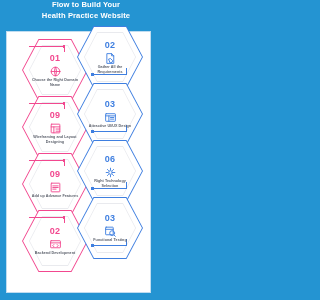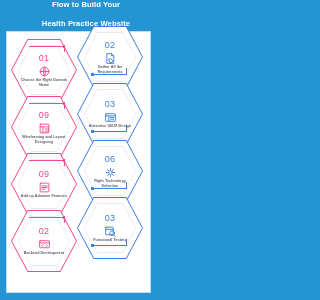--- a/index.html
+++ b/index.html
@@ -7,40 +7,40 @@
     width:157px;height:300px;overflow:hidden;
     background:#2494d2;
     font-family:"Liberation Sans", sans-serif;
     -webkit-font-smoothing:antialiased;
   }
   .poster{position:relative;width:157px;height:300px;box-sizing:border-box;}
 
   
   .header{
     height:29px;display:flex;flex-direction:column;
-    align-items:center;justify-content:space-between;
+    align-items:center;justify-content:flex-start;
     color:#ffffff;text-align:center;padding-left:15px;
   }
   .header .line{
     font-size:7.6px;font-weight:bold;letter-spacing:.1px;line-height:10.5px;
     white-space:nowrap;
   }
 
   
   .card{
     position:absolute;left:6px;top:31px;width:145px;height:262px;
     background:#ffffff;border:1px solid #bfdcf0;box-sizing:border-box;
   }
 
   
   .rows{position:absolute;left:0;top:0;width:145px;height:262px;}
   .row{position:relative;height:57px;}
 
   .hexwrap{position:absolute;width:66px;height:62px;}
-  .hexwrap.left{left:4px;}
+  .hexwrap.left{left:15px;}
   .hexwrap.right{left:70px;}
 
   
   .hex-outer{
     position:absolute;inset:0;
     clip-path:polygon(25% 0%,75% 0%,100% 50%,75% 100%,25% 100%,0% 50%);
   }
   .hex-outer.pink{background:#f2488f;}
   .hex-outer.blue{background:#3f7fe0;}
   .hex-outer::after{
@@ -58,21 +58,21 @@
     content:"";position:absolute;left:0.8px;top:0.8px;right:0.8px;bottom:0.8px;
     background:#ffffff;
     clip-path:polygon(25% 0%,75% 0%,100% 50%,75% 100%,25% 100%,0% 50%);
   }
 
   .hex-content{
     position:absolute;inset:0;display:flex;flex-direction:column;
     align-items:center;justify-content:center;gap:0px;z-index:3;
     padding:0 9px;box-sizing:border-box;
   }
-  .hex-num{font-size:9px;font-weight:normal;line-height:10px;letter-spacing:.3px;}
+  .hex-num{font-size:9px;font-weight:bold;line-height:10px;letter-spacing:.3px;}
   .hex-num.pink{color:#f2488f;}
   .hex-num.blue{color:#3f7fe0;}
   .hex-icon{width:13px;height:13px;margin:1px 0 1.5px;display:block;}
   .hex-label{
     font-size:3.7px;font-weight:bold;line-height:4.7px;text-align:center;
     color:#5a5f6a;letter-spacing:.05px;
   }
 
   
   .conn{position:absolute;height:1px;z-index:1;}

